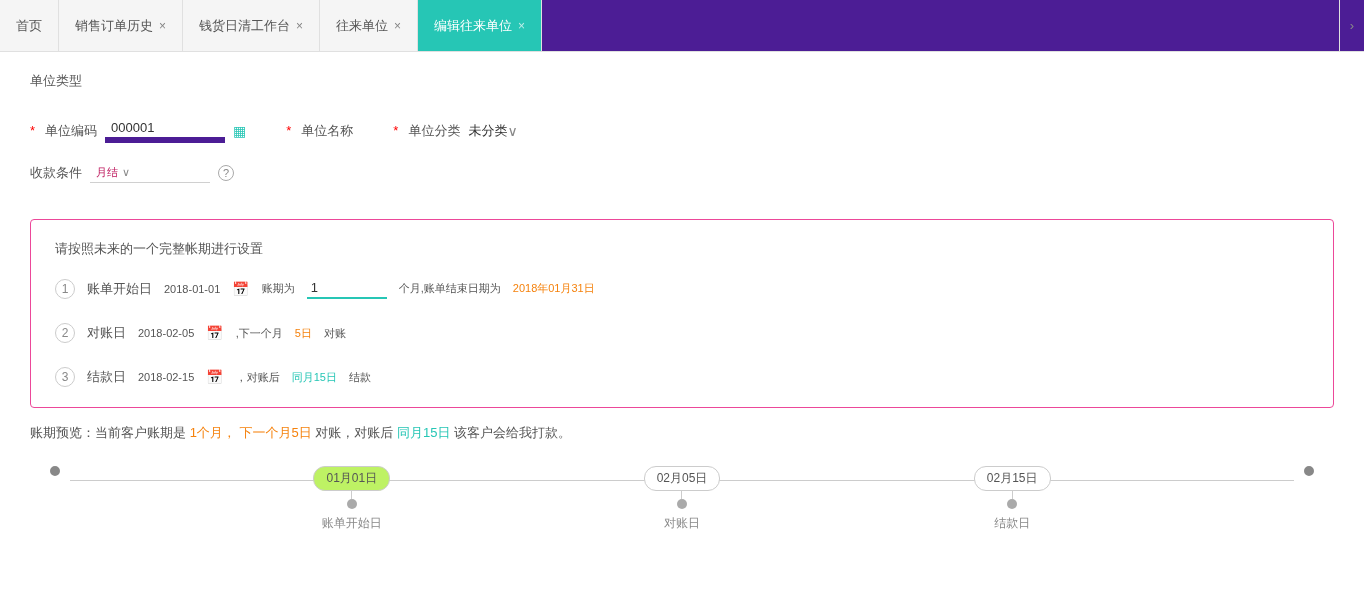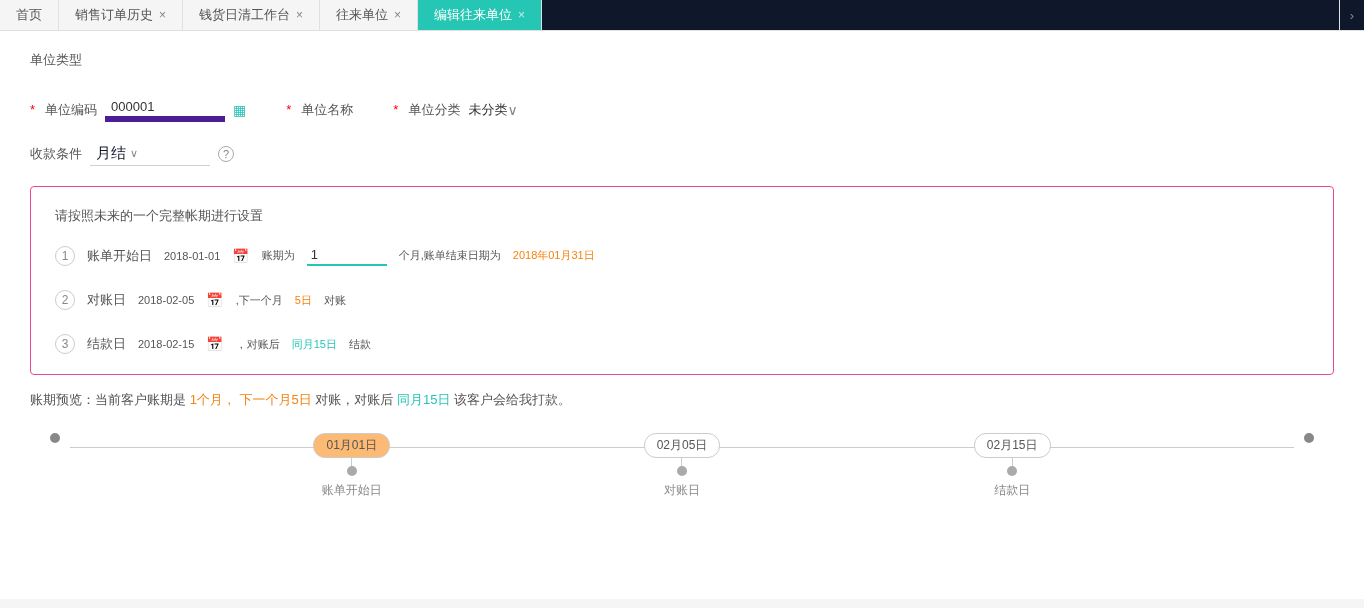--- a/index.html
+++ b/index.html
@@ -2,23 +2,23 @@
 <html><head>
   <meta charset="utf-8">
   <style>
     * { box-sizing: border-box; margin: 0; padding: 0; }
     body { font-family: 'Microsoft YaHei', '微软雅黑', Arial, sans-serif; font-size: 13px; color: #333; background: #f5f5f5; overflow-x: hidden; }
 
     
     .tab-bar {
       display: flex;
       align-items: stretch;
-      background: #0f172a;
+      background: #4c1d95;
       border-bottom: 1px solid #e0e0e0;
-      height: 31px;
+      height: 52px;
       padding-left: 0;
     }
     .tab-item {
       display: flex;
       align-items: center;
       padding: 0 16px;
       cursor: pointer;
       font-size: 13px;
       color: #555;
       border-right: 1px solid #e0e0e0;
@@ -104,21 +104,21 @@
     
     .select-field {
       display: flex;
       align-items: center;
       gap: 4px;
       border-bottom: 1px solid #d0d0d0;
       padding: 2px 6px;
       min-width: 120px;
       cursor: pointer;
     }
-    .select-value { color: #0f172a; font-size: 15px; }
+    .select-value { color: #be185d; font-size: 11px; }
     .select-arrow { color: #888; font-size: 11px; }
 
     
     .cal-icon { color: #26c6b5; cursor: pointer; font-size: 14px; }
 
     
     .help-icon {
       width: 16px; height: 16px;
       border: 1px solid #aaa;
       border-radius: 50%;
@@ -251,21 +251,21 @@
     <div class="form-field">
       <span class="required-star">*</span>
       <span class="form-label">单位分类</span>
       <div class="classify-select">
         <span class="classify-value">未分类</span>
         <span class="classify-arrow">∨</span>
       </div>
     </div>
   </div>
 
-  <div class="form-row" style="margin-bottom: 20px;">
+  <div class="form-row" style="margin-bottom: 36px;">
     <div class="form-field">
       <span class="form-label">收款条件</span>
       <div class="select-field">
         <span class="select-value">月结</span>
         <span class="select-arrow">∨</span>
       </div>
       <span class="help-icon">?</span>
     </div>
   </div>
 
@@ -318,21 +318,21 @@
 
       <div style="position: absolute; top: 14px; left: 40px; right: 40px; height: 1px; background: #ccc;"></div>
 
       <div style="display: flex; justify-content: space-between; align-items: flex-start;">
 
         <div style="display: flex; align-items: center; position: relative; z-index:1;">
           <div style="width:10px;height:10px;border-radius:50%;background:#888;border:2px solid #888;margin-right:0;"></div>
         </div>
 
         <div style="display:flex;flex-direction:column;align-items:center;position:relative;z-index:1;">
-          <div style="background:#fdba74;border:1px solid #ccc;border-radius:12px;padding:3px 12px;font-size:12px;color:#555;text-align:right;">01月01日</div>
+          <div style="background:#bef264;border:1px solid #ccc;border-radius:12px;padding:3px 12px;font-size:12px;color:#555;text-align:right;">01月01日</div>
           <div style="width:1px;height:8px;background:#ccc;"></div>
           <div style="width:10px;height:10px;border-radius:50%;background:#aaa;"></div>
           <div style="font-size:12px;color:#888;margin-top:6px;white-space:nowrap;">账单开始日</div>
         </div>
 
 
         <div style="display:flex;flex-direction:column;align-items:center;position:relative;z-index:1;">
           <div style="background:#fff;border:1px solid #ccc;border-radius:12px;padding:3px 12px;font-size:12px;color:#555;">02月05日</div>
           <div style="width:1px;height:8px;background:#ccc;"></div>
           <div style="width:10px;height:10px;border-radius:50%;background:#aaa;"></div>

